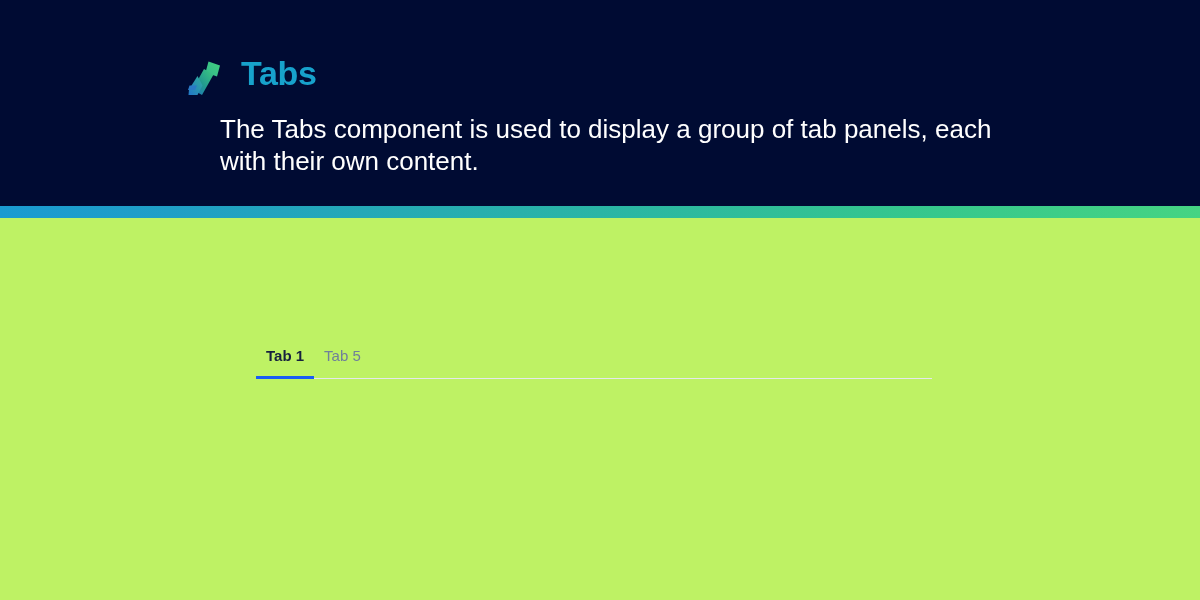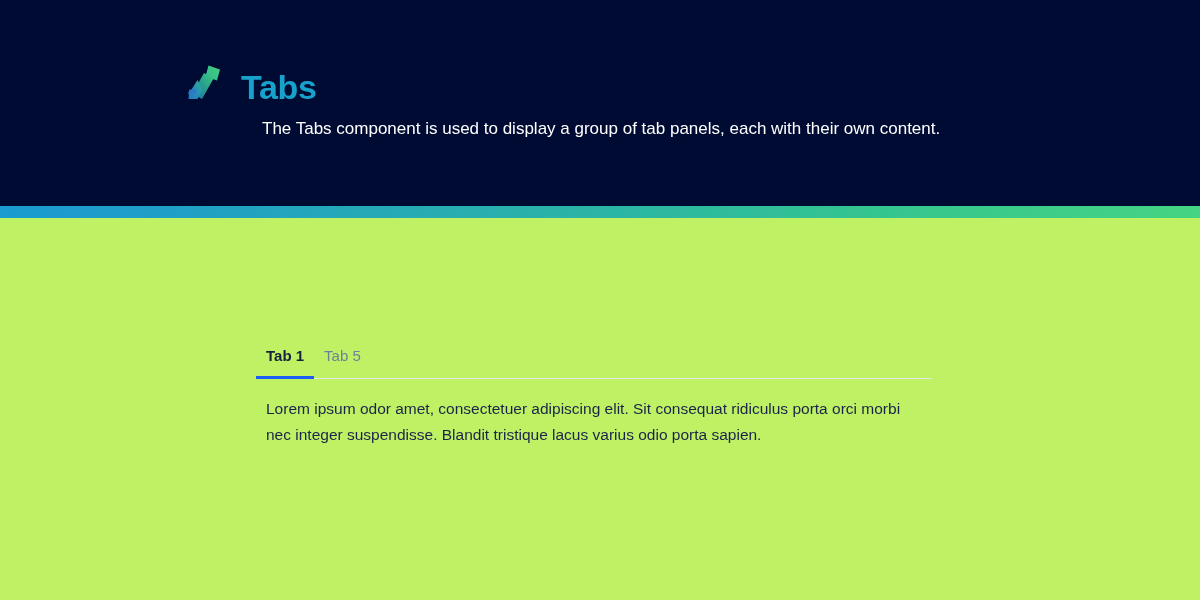--- a/index.html
+++ b/index.html
@@ -23,42 +23,42 @@
     box-sizing: border-box;
   }
   .header-inner {
     position: absolute;
     left: 184px;
     top: 56px;
     right: 40px;
   }
   .brand-row {
     display: flex;
-    align-items: flex-end;
+    align-items: flex-start;
     gap: 13px;
     height: 48px;
   }
   .logo-mark {
     width: 44px;
     height: 44px;
     flex: 0 0 44px;
     display: block;
   }
   .page-title {
     font-size: 34px;
     font-weight: bold;
     color: #17a2cc;
     letter-spacing: -0.3px;
     line-height: 1;
     margin: 0;
     white-space: nowrap;
   }
   .header-desc {
-    margin: 9px 0 0 78px;
-    font-size: 17px;
+    margin: 9px 0 0 36px;
+    font-size: 26px;
     line-height: 32px;
     color: #ffffff;
     max-width: 775px;
     font-weight: normal;
   }
 
   
   .gradient-bar {
     height: 12px;
     width: 100%;
@@ -170,18 +170,15 @@
 <div class="gradient-bar"></div>
 
 <div class="main">
   <div class="tabs-widget">
 
     <div class="tablist">
       <button class="tab active">Tab 1</button>
       <button class="tab inactive">Tab 5</button>
     </div>
 
-    <div class="tabpanel">
-      <p class="panel-text">Lorem ipsum odor amet, consectetuer adipiscing elit. Sit consequat ridiculus porta orci morbi nec integer suspendisse. Blandit tristique lacus varius odio porta sapien.</p>
-    </div>
 
   </div>
 </div>
 
 </body></html>

